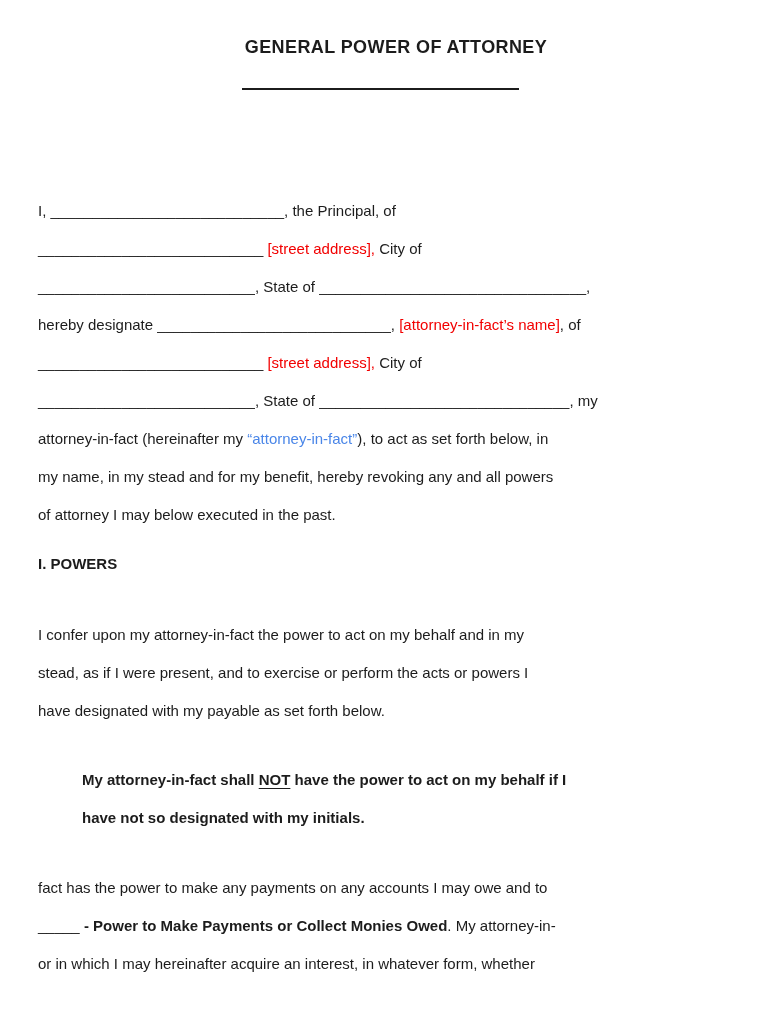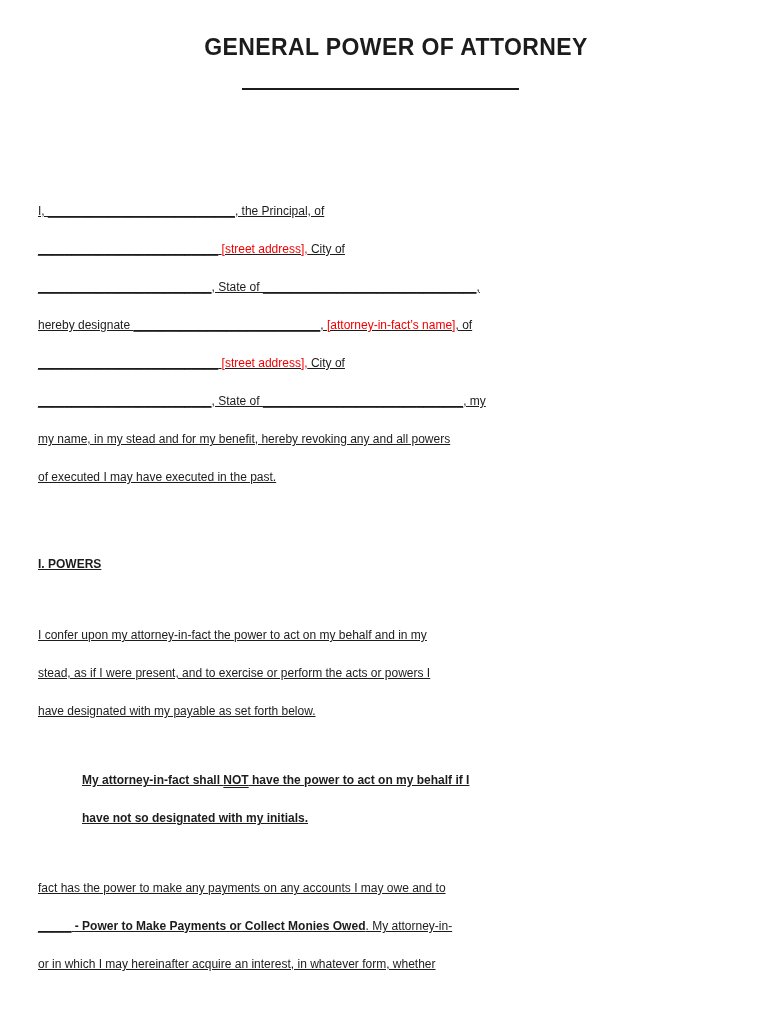--- a/index.html
+++ b/index.html
@@ -5,23 +5,23 @@
   html, body { margin: 0; padding: 0; }
   body {
     width: 761px; height: 1024px;
     background: #ffffff;
     font-family: "Liberation Sans", sans-serif;
     color: var(--text, #1c1c1c);
     position: relative;
     overflow: hidden;
   }
   .block { position: absolute; left: 38px; right: 18px; }
-  .line { white-space: pre; height: 38px; line-height: 38px; font-size: 12px; text-decoration: underline; }
+  .line { white-space: pre; height: 38px; line-height: 38px; font-size: 15px; }
   .title-block { position: absolute; left: 0; right: 0; top: 28px; text-align: center; }
-  .title-line { height: 38px; line-height: 38px; font-weight: 700; font-size: 23px; letter-spacing: 0.4px; padding-left: 31px; }
+  .title-line { height: 38px; line-height: 38px; font-weight: 700; font-size: 18px; letter-spacing: 0.4px; padding-left: 31px; }
   .name-line { width: 277px; margin: 0 auto; height: 22px; border-bottom: 2px solid #1c1c1c; }
   .intro  { top: 192px; }
   .heading-block { top: 545px; }
   .heading-block .line { font-weight: 700; }
   .para1  { top: 616px; }
   .para2  { top: 761px; margin-left: 44px; }
   .para2 .line { font-weight: 700; }
   .para3  { top: 869px; }
   .b { font-weight: 700; }
   .u { text-decoration: underline; text-underline-offset: 3px; }
@@ -36,22 +36,23 @@
   <div class="name-line"></div>
 </div>
 
 <div class="block intro">
   <div class="line"><span>I, </span><span>____________________________</span><span>, the Principal, of</span></div>
   <div class="line"><span>___________________________</span><span> </span><span class="red">[street address],</span><span> City of</span></div>
   <div class="line"><span>__________________________</span><span>, State of </span><span>________________________________</span><span>,</span></div>
   <div class="line"><span>hereby designate </span><span>____________________________</span><span>, </span><span class="red">[attorney-in-fact’s name]</span><span>, of</span></div>
   <div class="line"><span>___________________________</span><span> </span><span class="red">[street address],</span><span> City of</span></div>
   <div class="line"><span>__________________________</span><span>, State of </span><span>______________________________</span><span>, my</span></div>
+  <div class="line"><span>attorney-in-fact (hereinafter my </span><span class="blue">“attorney-in-fact”</span><span>), to act as set forth below, in</span></div>
   <div class="line">my name, in my stead and for my benefit, hereby revoking any and all powers</div>
-  <div class="line">of executed I may have executed in the past.</div>
+  <div class="line">of attorney I may below executed in the past.</div>
 </div>
 
 <div class="block heading-block">
   <div class="line">I. POWERS</div>
 </div>
 
 <div class="block para1">
   <div class="line">I confer upon my attorney-in-fact the power to act on my behalf and in my</div>
   <div class="line">stead, as if I were present, and to exercise or perform the acts or powers I</div>
   <div class="line">have designated with my payable as set forth below.</div>

